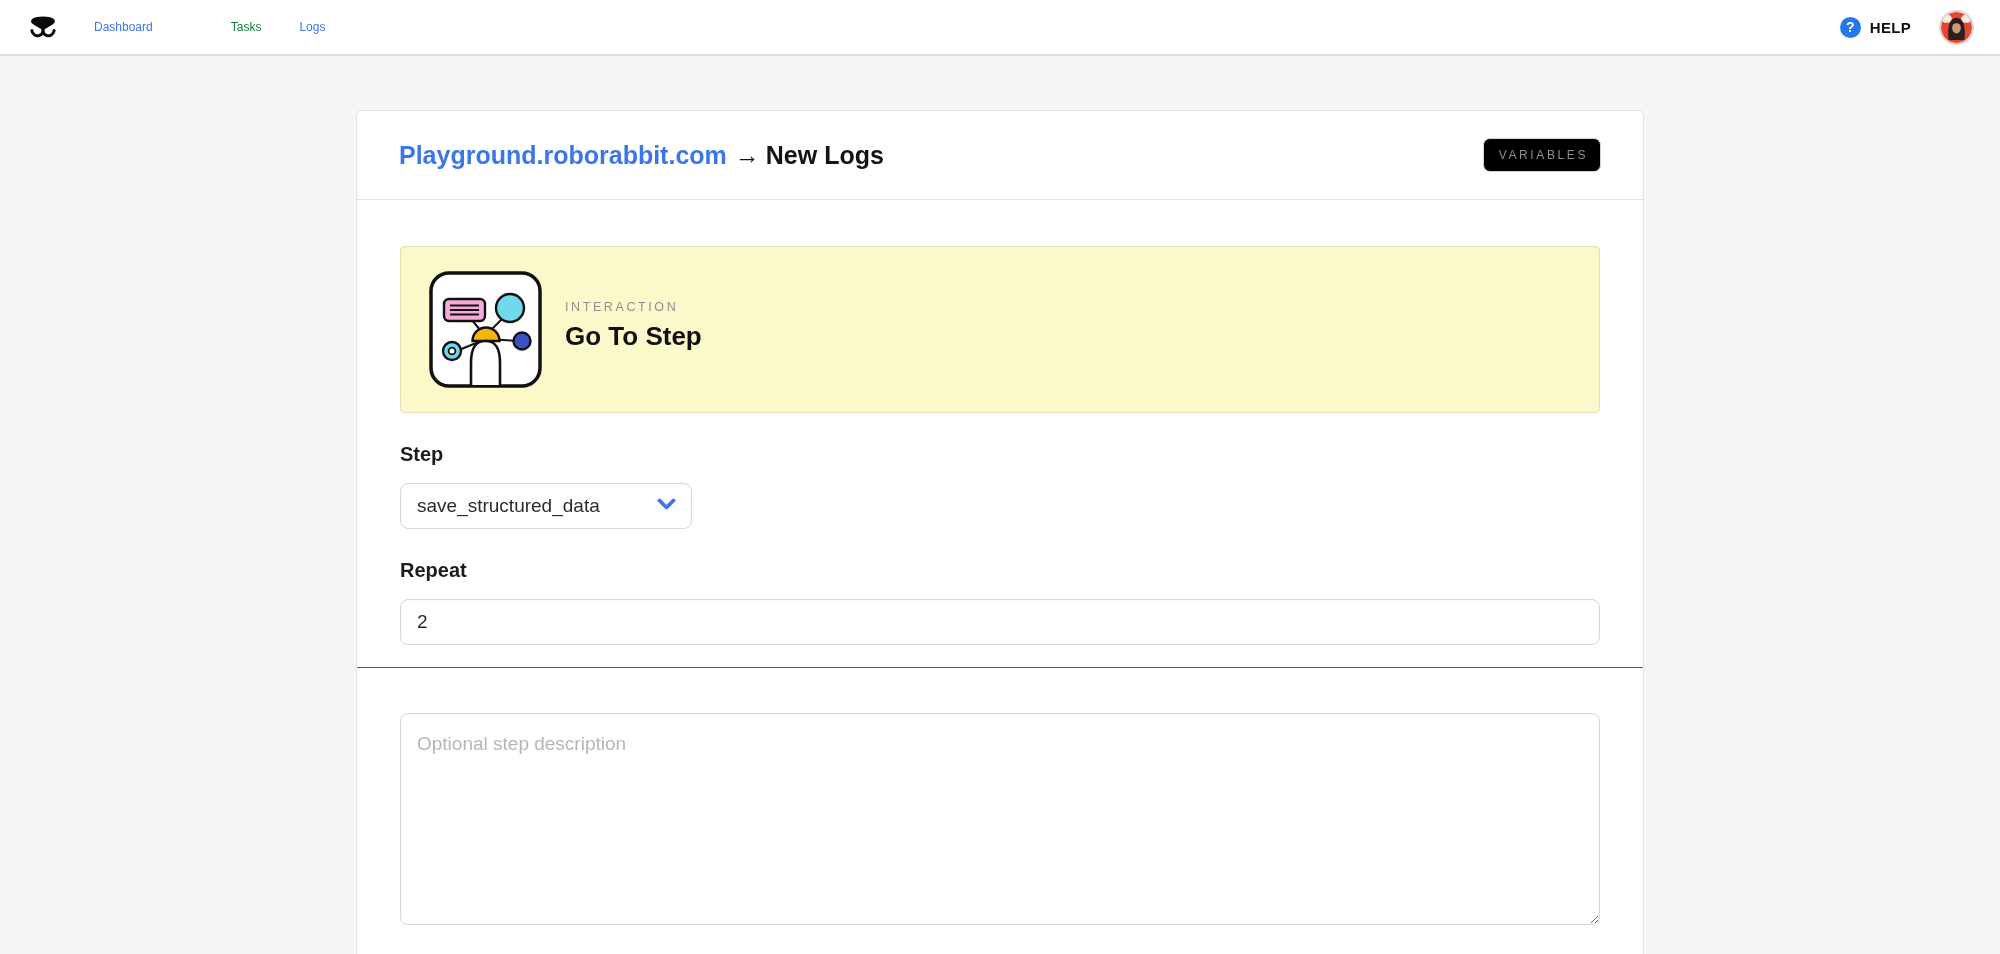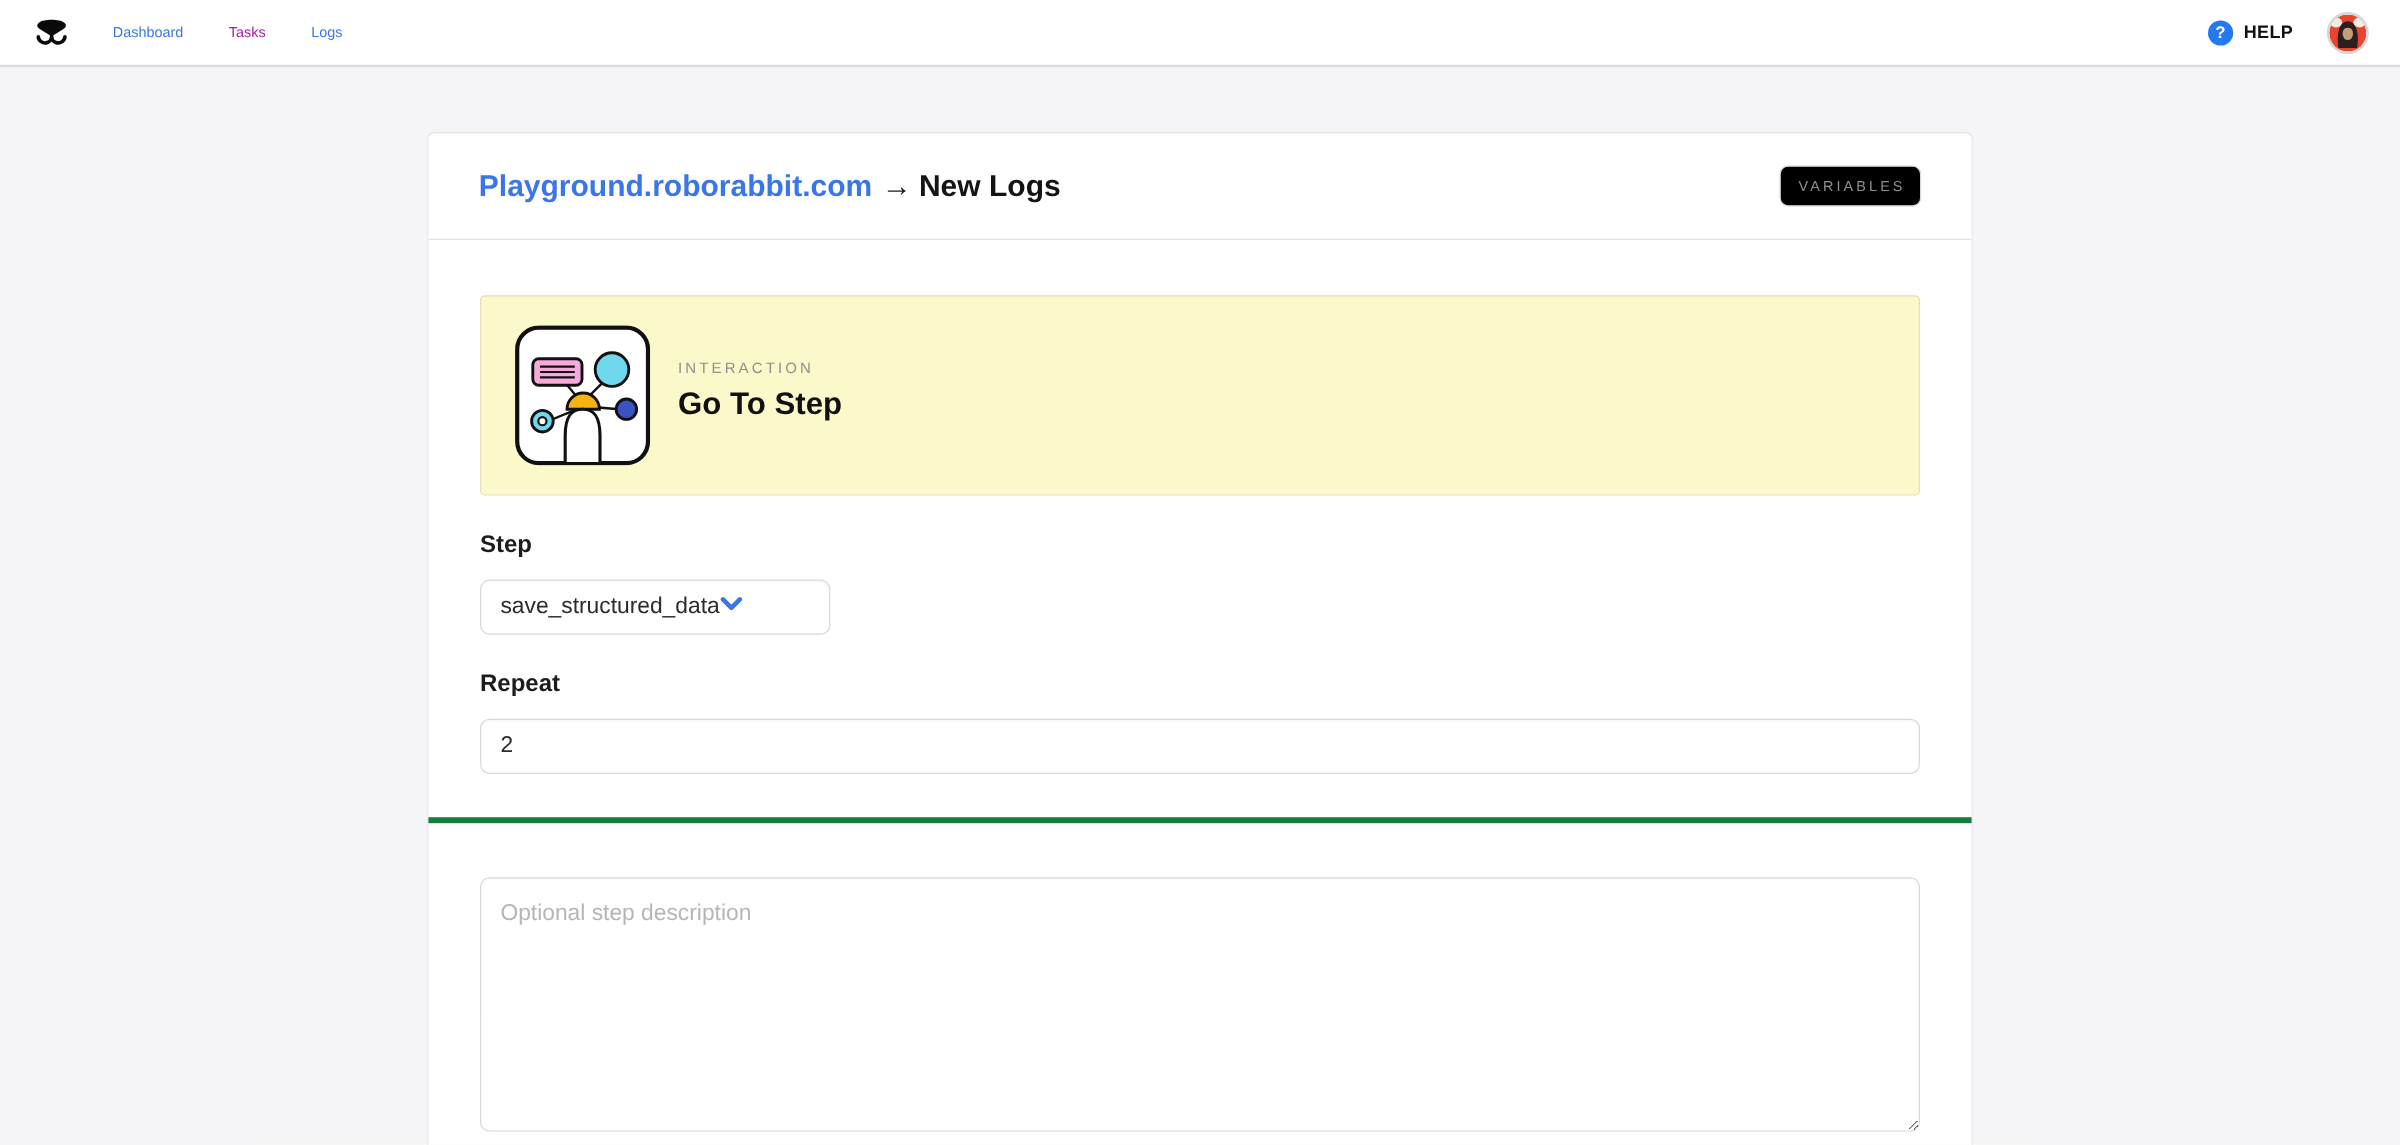--- a/index.html
+++ b/index.html
@@ -7,21 +7,21 @@
   body { font-family:"Liberation Sans", sans-serif; background:#f5f5f7; color:#1a1a1a; }
 
   
   .navbar {
     height:56px; background:#ffffff; border-bottom:2px solid #dcdce0;
     display:flex; align-items:center; padding:0 28px;
   }
   .logo { display:flex; align-items:center; margin-right:36px; cursor:pointer; }
   .nav-link { font-size:12px; text-decoration:none; margin-right:38px; cursor:pointer; }
   .nav-link.blue { color:#3b76e8; }
-  .nav-link.dark { color:#a21caf; }
+  .nav-link.dark { color:#15803d;margin-left:40px; }
   .nav-right { margin-left:auto; display:flex; align-items:center; }
   .help-btn { display:flex; align-items:center; gap:9px; cursor:pointer; margin-right:30px; }
   .help-circle {
     width:21px; height:21px; border-radius:50%; background:#2478f2; color:#fff;
     font-size:14px; font-weight:bold; display:flex; align-items:center; justify-content:center;
   }
   .help-text { font-size:15px; font-weight:bold; letter-spacing:.3px; color:#111; }
   .avatar {
     width:31px; height:31px; border-radius:50%; overflow:hidden; cursor:pointer;
     box-shadow:0 0 0 2px #d6d6da;
@@ -41,35 +41,35 @@
   .title-link { color:#3b76e8; text-decoration:none; cursor:pointer; }
   .title-arrow { color:#141414; padding:0 6px 0 8px; }
   .title-current { color:#141414; }
   .variables-btn {
     background:#000000; border:1px solid #d6d6da; border-radius:7px;
     color:#8e8e93; font-size:12px; font-weight:500; letter-spacing:2.6px;
     padding:9px 12px 9px 15px; cursor:pointer; font-family:"Liberation Sans", sans-serif;
   }
 
   
-  .form-section { padding:46px 43px 36px; border-bottom:5px solid #15803d; }
+  .form-section { padding:46px 43px 22px; border-bottom:1px solid #15803d; }
   .action-banner {
     background:#fbf9c9; border:1px solid #e3e1bb; border-radius:4px;
     height:167px; display:flex; align-items:center; padding:0 28px;
   }
   .action-icon { width:113px; height:117px; flex:0 0 auto; margin-right:23px; }
   .action-category { font-size:12.5px; letter-spacing:2.6px; color:#8f8f8f; font-weight:500; }
   .action-title { font-size:26px; font-weight:bold; color:#111; margin:7px 0 8px; }
   .action-desc { font-size:19px; color:#1c1c1c; }
 
   .field-label { font-size:20px; font-weight:bold; color:#1c1c1c; margin-top:30px; }
   .select-box {
     margin-top:17px; width:292px; height:46px;
     border:1px solid #d8d8dc; border-radius:8px; background:#fff;
-    display:flex; align-items:center; justify-content:flex-start;
+    display:flex; align-items:center; justify-content:space-between;
     padding:0 15px 0 16px; cursor:pointer;
     box-shadow:inset 0 1px 2px rgba(0,0,0,.03);
   }
   .select-value { font-size:19px; color:#2b2b2b; }
   .text-input {
     margin-top:17px; width:100%; height:46px;
     border:1px solid #d8d8dc; border-radius:8px;
     font-size:19px; color:#2b2b2b; padding:0 16px;
     font-family:"Liberation Sans", sans-serif;
     box-shadow:inset 0 1px 2px rgba(0,0,0,.03); outline:none;

